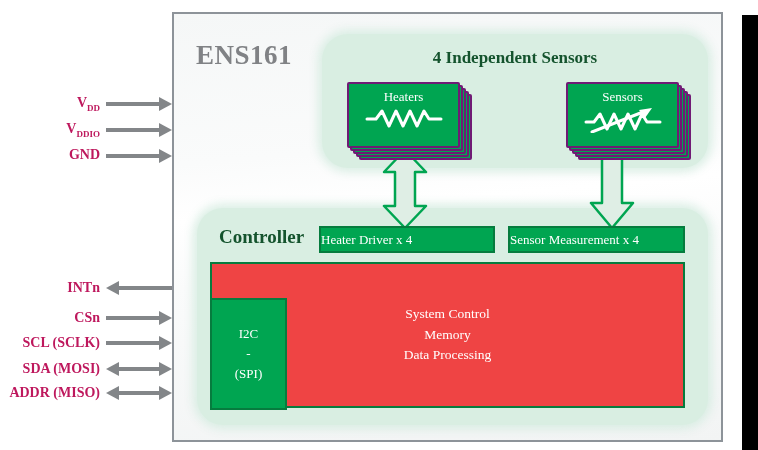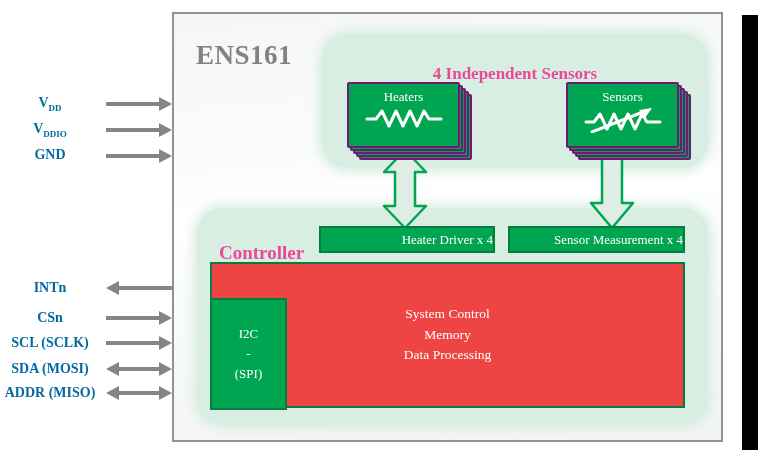--- a/index.html
+++ b/index.html
@@ -23,21 +23,21 @@
   }
 
   
   .panel {
     position:absolute; background:#d9eee2; border-radius:26px;
     box-shadow:0 0 10px 4px rgba(214,236,225,0.9);
   }
   .panel-sensors { left:322px; top:34px; width:386px; height:134px; }
   .panel-controller { left:197px; top:208px; width:511px; height:217px; }
   .panel-title {
-    position:absolute; font-weight:bold; color:#ec4899;margin-top:16px;
+    position:absolute; font-weight:bold; color:#14532d;
   }
   .sensors-title { left:322px; top:48px; width:386px; text-align:center; font-size:17px; }
   .controller-title { left:219px; top:226px; font-size:19px; }
 
   
   .stack { position:absolute; width:126px; height:79px; z-index:3; }
   .stack-heaters { left:347px; top:82px; }
   .stack-sensors { left:566px; top:82px; }
   .card {
     position:absolute; width:113px; height:66px;
@@ -50,21 +50,21 @@
   .card svg { margin-top:1px; }
 
   
   .big-arrow { position:absolute; z-index:2; }
   .arrow-heater { left:382px; top:149px; }
   .arrow-sensor { left:589px; top:149px; }
 
   
   .gbox {
     position:absolute; background:#00a551; border:2px solid #067c3e; z-index:3;
-    display:flex; align-items:center; justify-content:flex-end;
+    display:flex; align-items:center; justify-content:flex-start;
     color:#fff; font-size:13px;
   }
   .box-heater-driver { left:319px; top:226px; width:176px; height:27px; }
   .box-sensor-meas  { left:508px; top:226px; width:177px; height:27px; }
 
   
   .core-block {
     position:absolute; left:210px; top:262px; width:475px; height:146px;
     background:#ef4444; border:2px solid #067c3e; z-index:3;
     display:flex; align-items:center; justify-content:center;
@@ -73,22 +73,22 @@
   .iface-box {
     position:absolute; left:-2px; top:34px; width:77px; height:112px;
     background:#00a551; border:2px solid #067c3e;
     display:flex; flex-direction:column; align-items:center; justify-content:center;
     color:#fff; font-size:13px; line-height:1.55; text-align:center;
   }
 
   
   .pin { position:absolute; left:0; width:172px; height:20px; display:flex; align-items:center; }
   .pin-label {
-    flex:1; text-align:center; padding-right:6px;
-    font-size:14px; font-weight:bold; color:#0369a1; white-space:nowrap;
+    flex:1; text-align:right; padding-right:6px;
+    font-size:14px; font-weight:bold; color:#be185d; white-space:nowrap;
   }
   .pin-label sub { font-size:9px; }
   .wire { position:relative; width:66px; height:20px; flex:none; }
   .wire .line { position:absolute; top:8px; height:4px; background:#838689; left:0; right:0; }
   .wire.in  .line { left:0;   right:11px; }
   .wire.out .line { left:11px; right:0;  }
   .wire.bidir .line { left:11px; right:11px; }
   .ah { position:absolute; top:3px; width:0; height:0;
         border-top:7px solid transparent; border-bottom:7px solid transparent; }
   .ah.right { right:0; border-left:13px solid #838689; }

